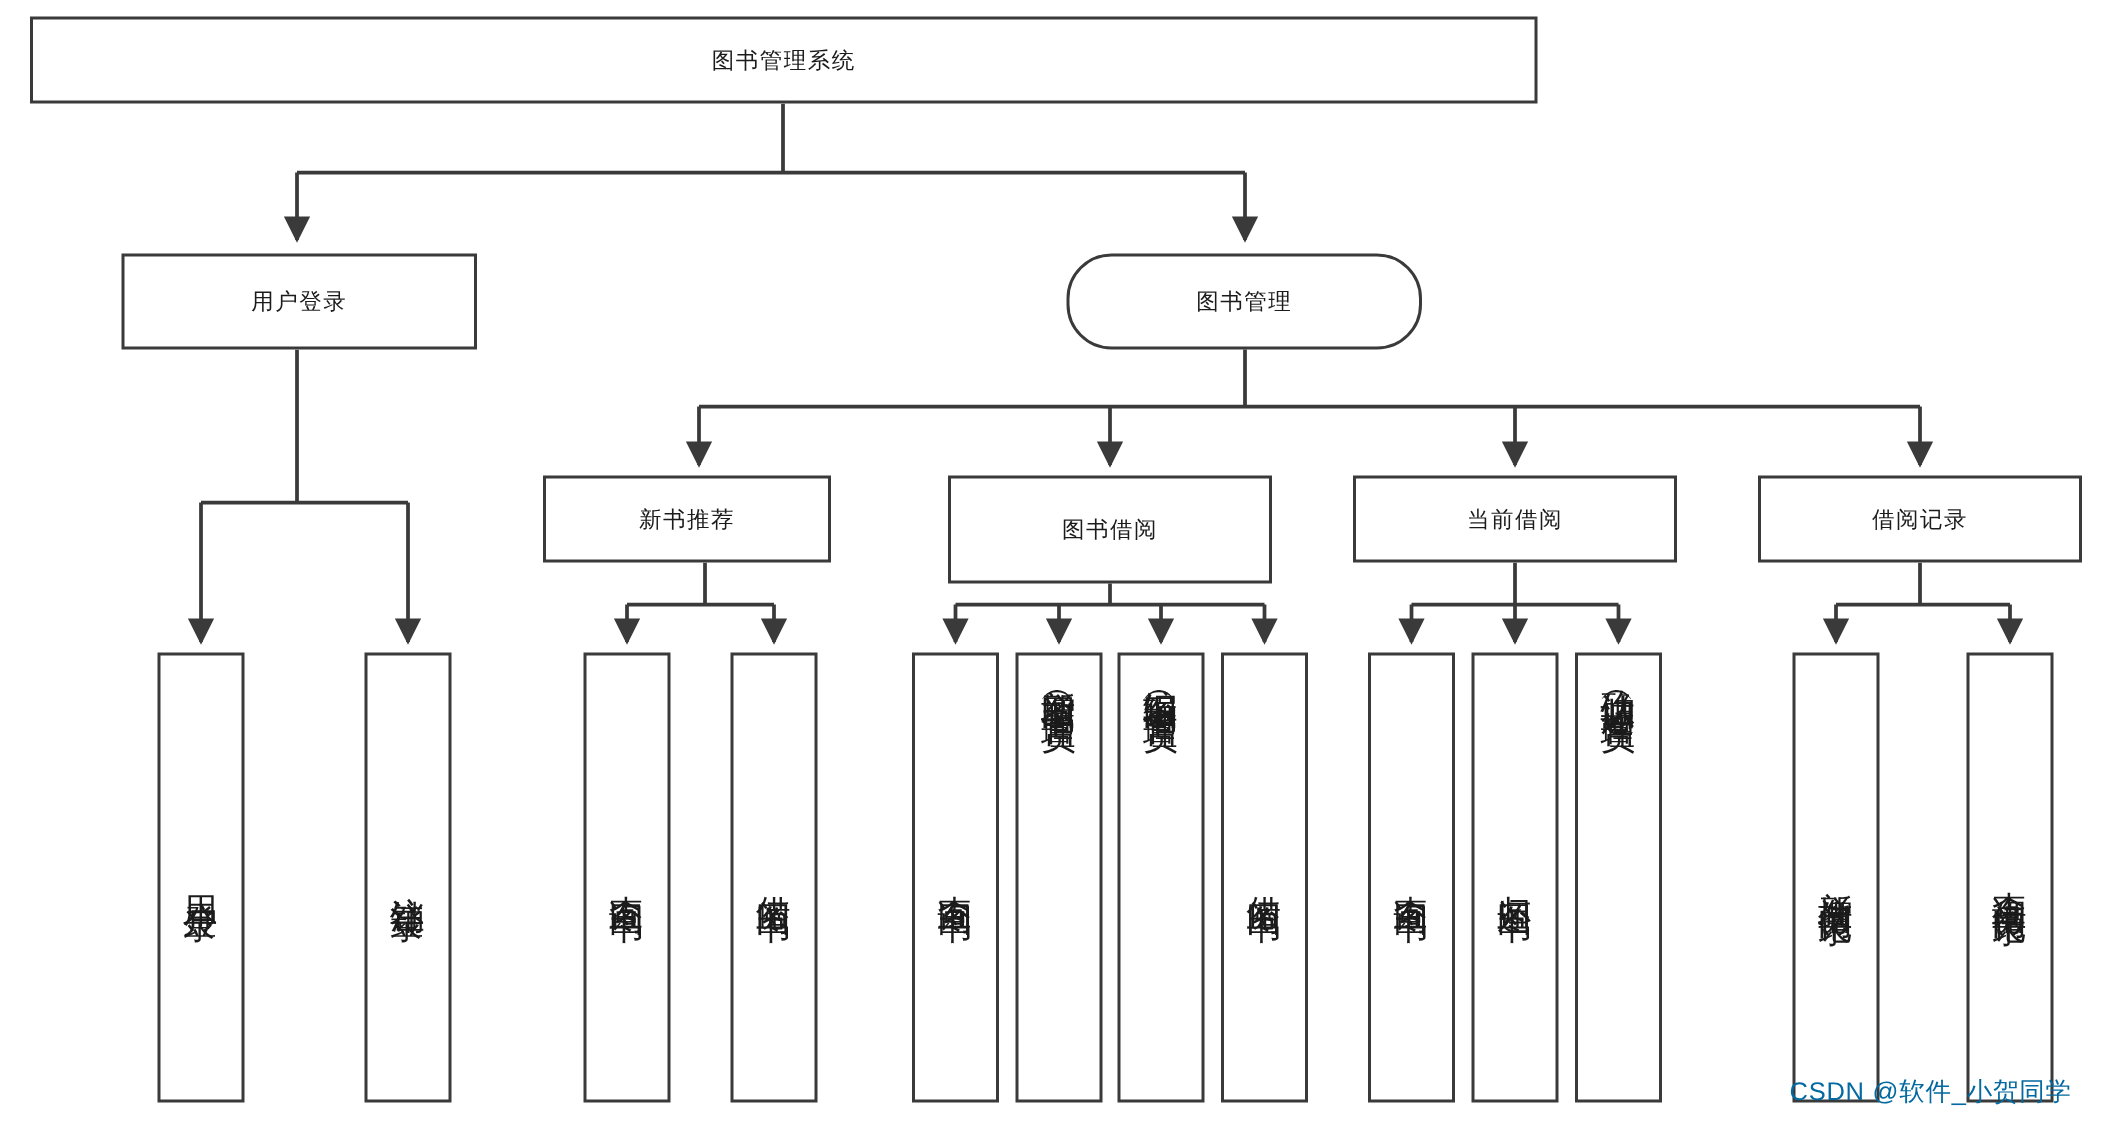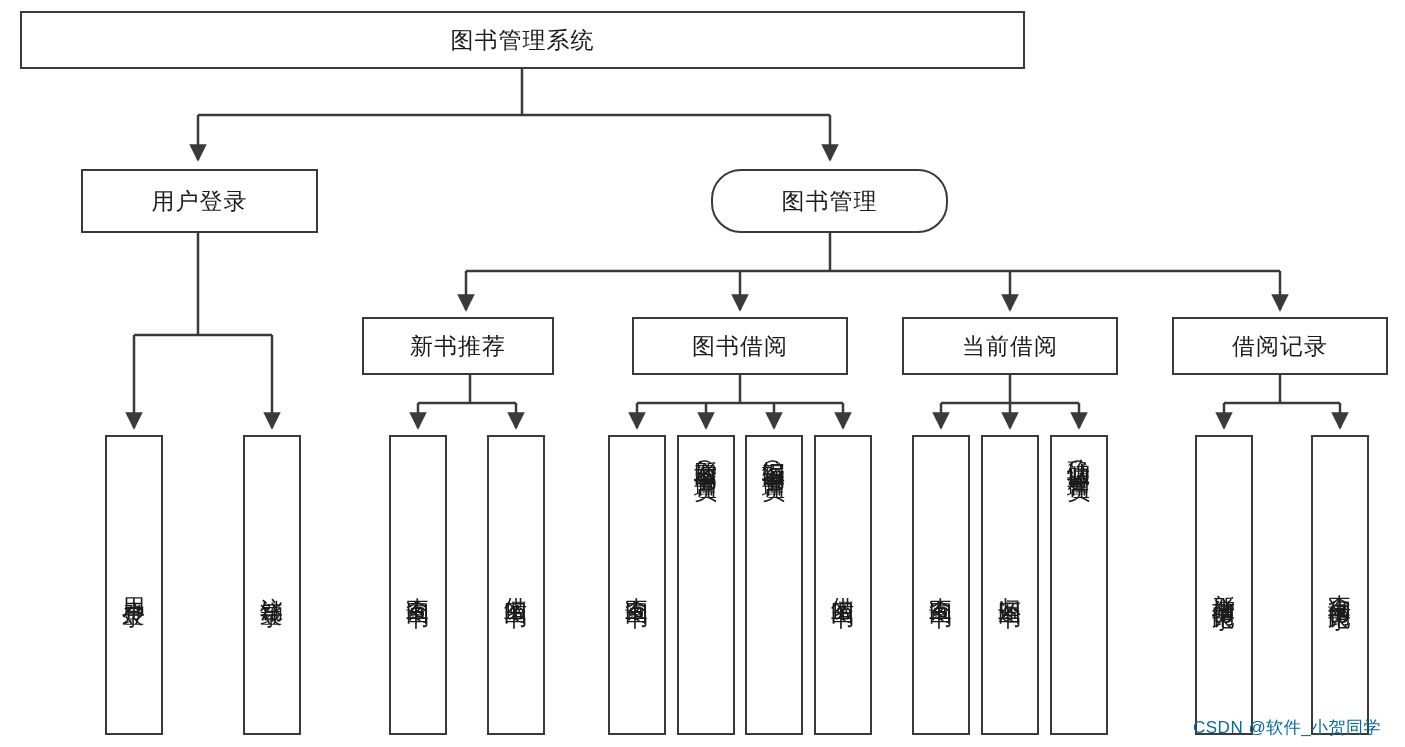--- a/index.html
+++ b/index.html
@@ -31,21 +31,21 @@
     border: 2.5px solid #3a3a3a;
     background: #ffffff;
     color: #1b1b1b;
     display: flex;
     align-items: center;
     justify-content: center;
     text-align: center;
     z-index: 2;
   }
   .node.h {
-    font-size: 23px;
+    font-size: 15px;
     letter-spacing: 1px;
   }
   .node.v {
     writing-mode: vertical-rl;
     text-orientation: upright;
     font-size: 23px;
     letter-spacing: 3px;
     line-height: 1.05;
     padding: 4px 0;
     justify-content: flex-start;
@@ -126,21 +126,21 @@
   <div class="node h" style="left:81px; top:169px; width:237px; height:64px;">
     <span>用户登录</span>
   </div>
   <div class="node h" style="left:711px; top:169px; width:237px; height:64px;border-radius:30px;">
     <span>图书管理</span>
   </div>
 
   <div class="node h" style="left:362px; top:317px; width:192px; height:58px;">
     <span>新书推荐</span>
   </div>
-  <div class="node h" style="left:632px; top:317px; width:216px; height:58px;">
+  <div class="node h" style="left:632px; top:317px; width:216px; height:72px;">
     <span>图书借阅</span>
   </div>
   <div class="node h" style="left:1172px; top:317px; width:216px; height:58px;">
     <span>借阅记录</span>
   </div>
   <div class="node h" style="left:902px; top:317px; width:216px; height:58px;">
     <span>当前借阅</span>
   </div>
 
   <div class="node v mid" style="left:105px; top:435px; width:58px; height:300px;">

